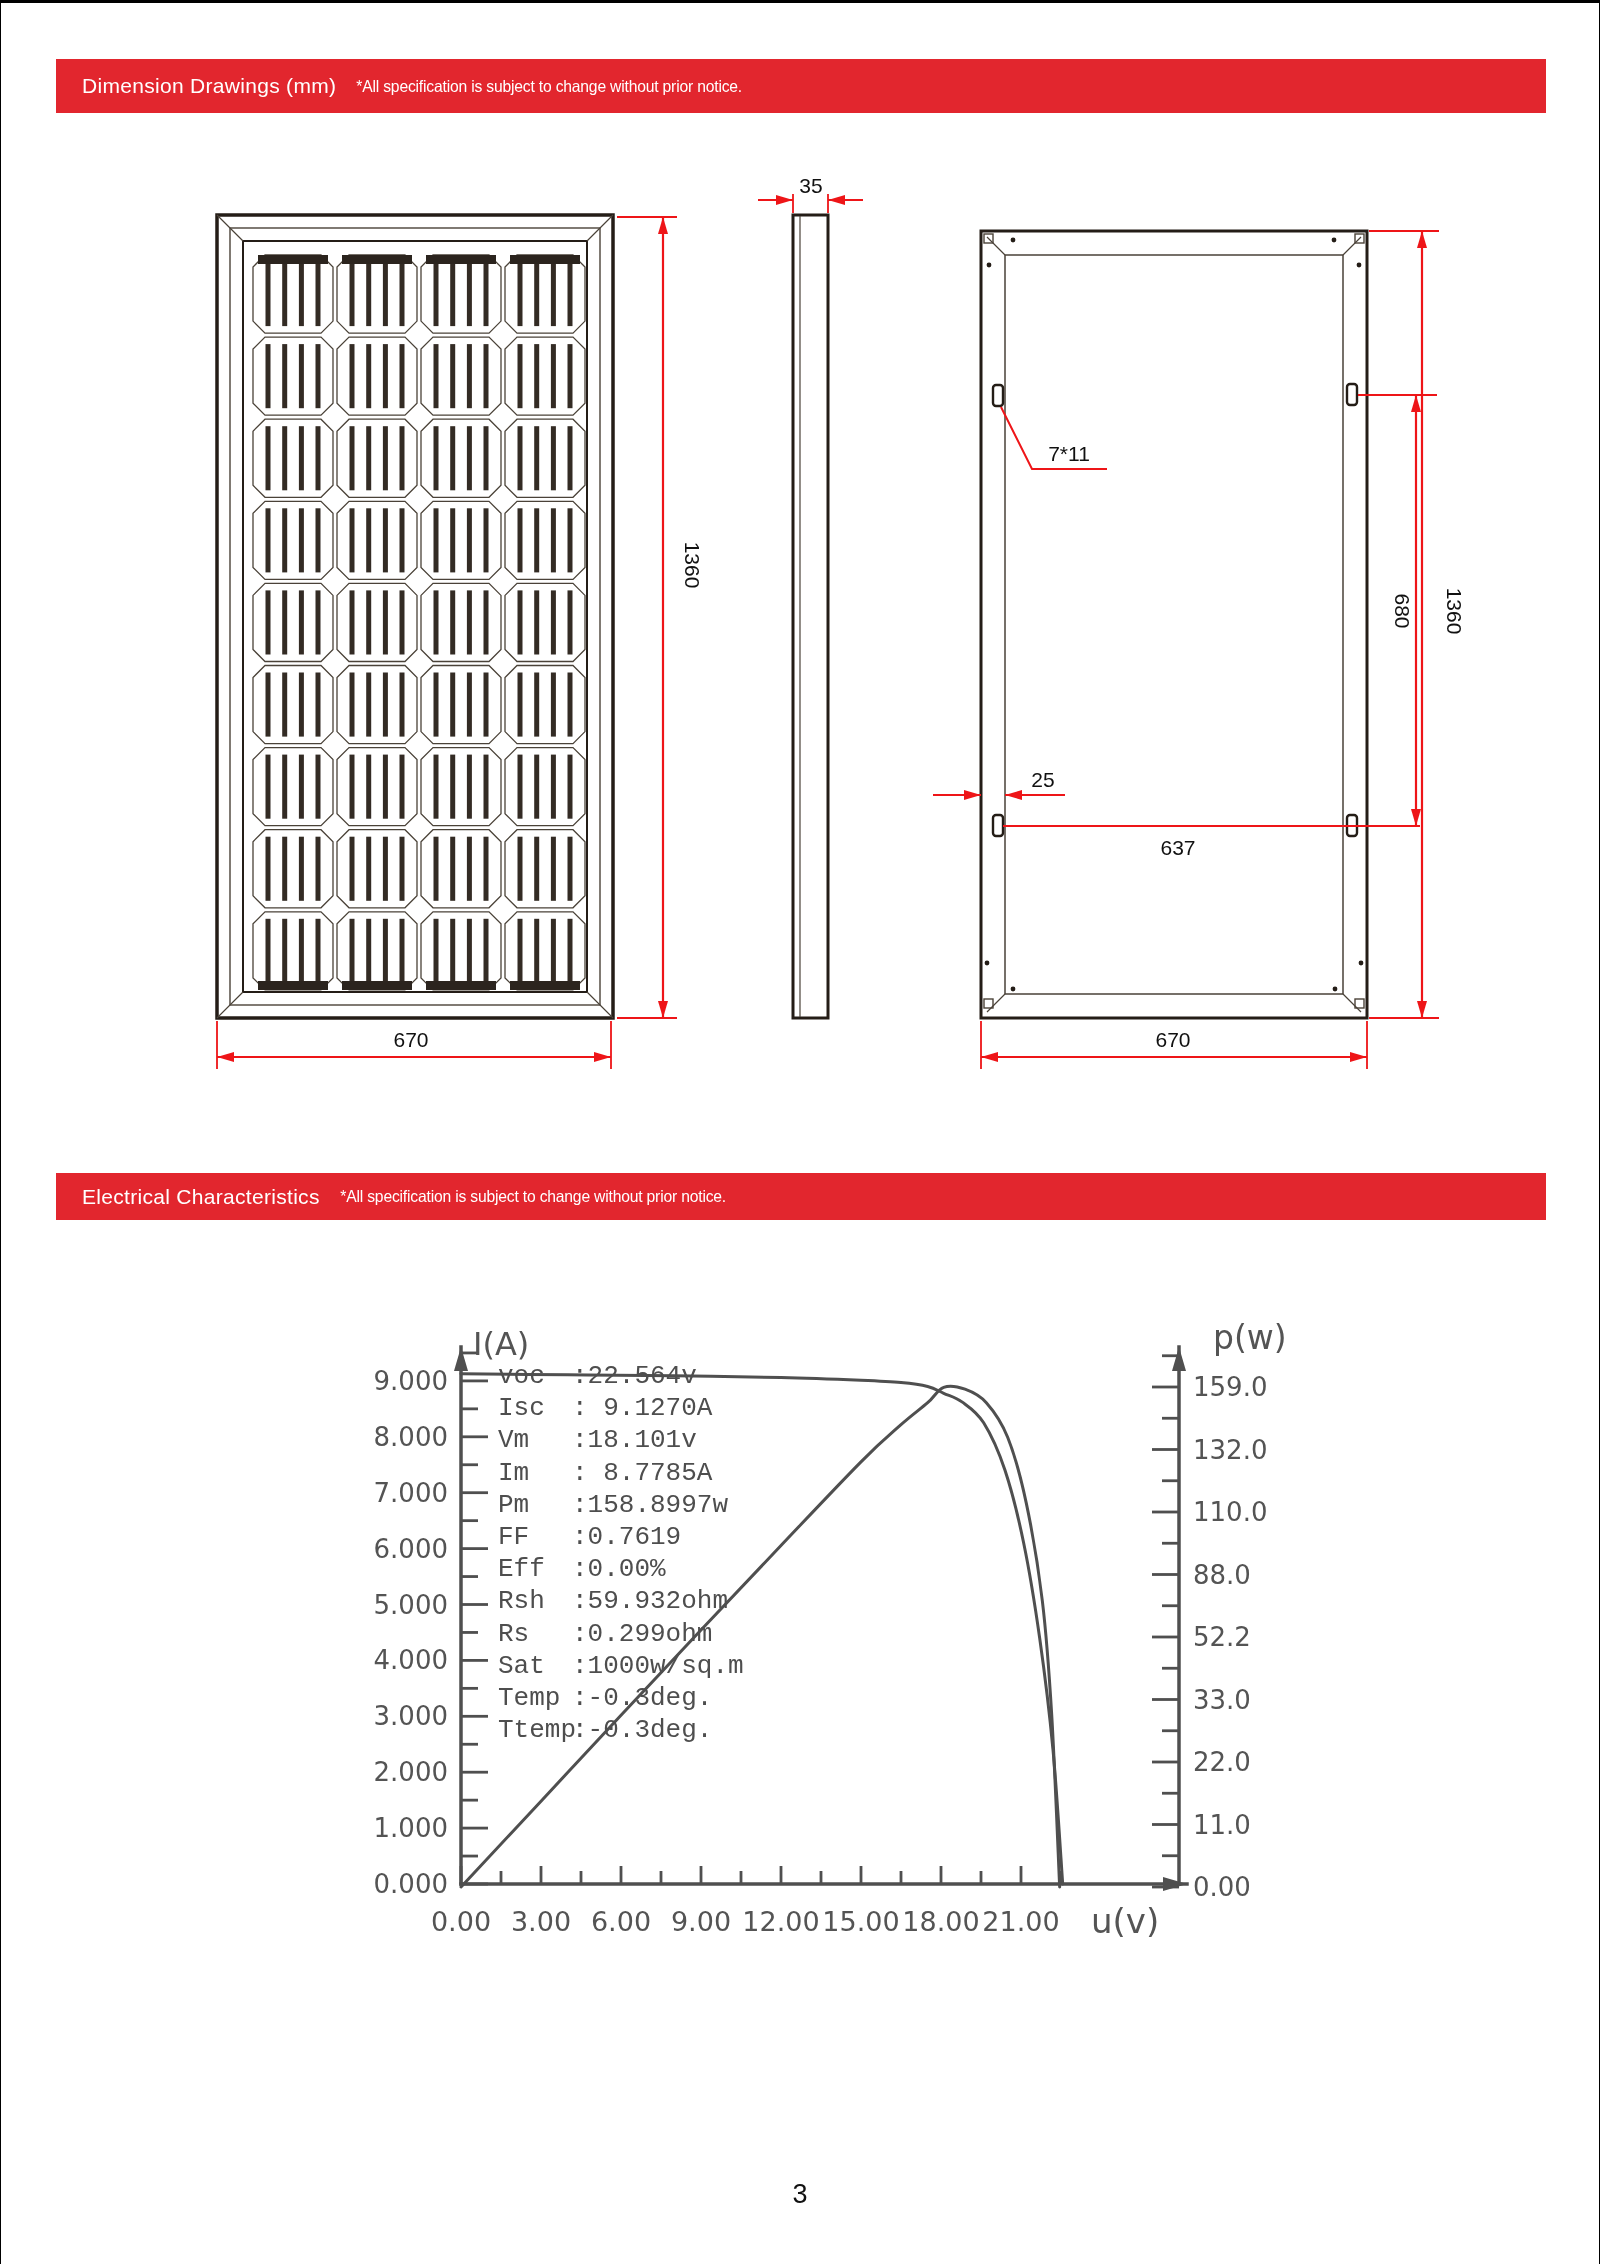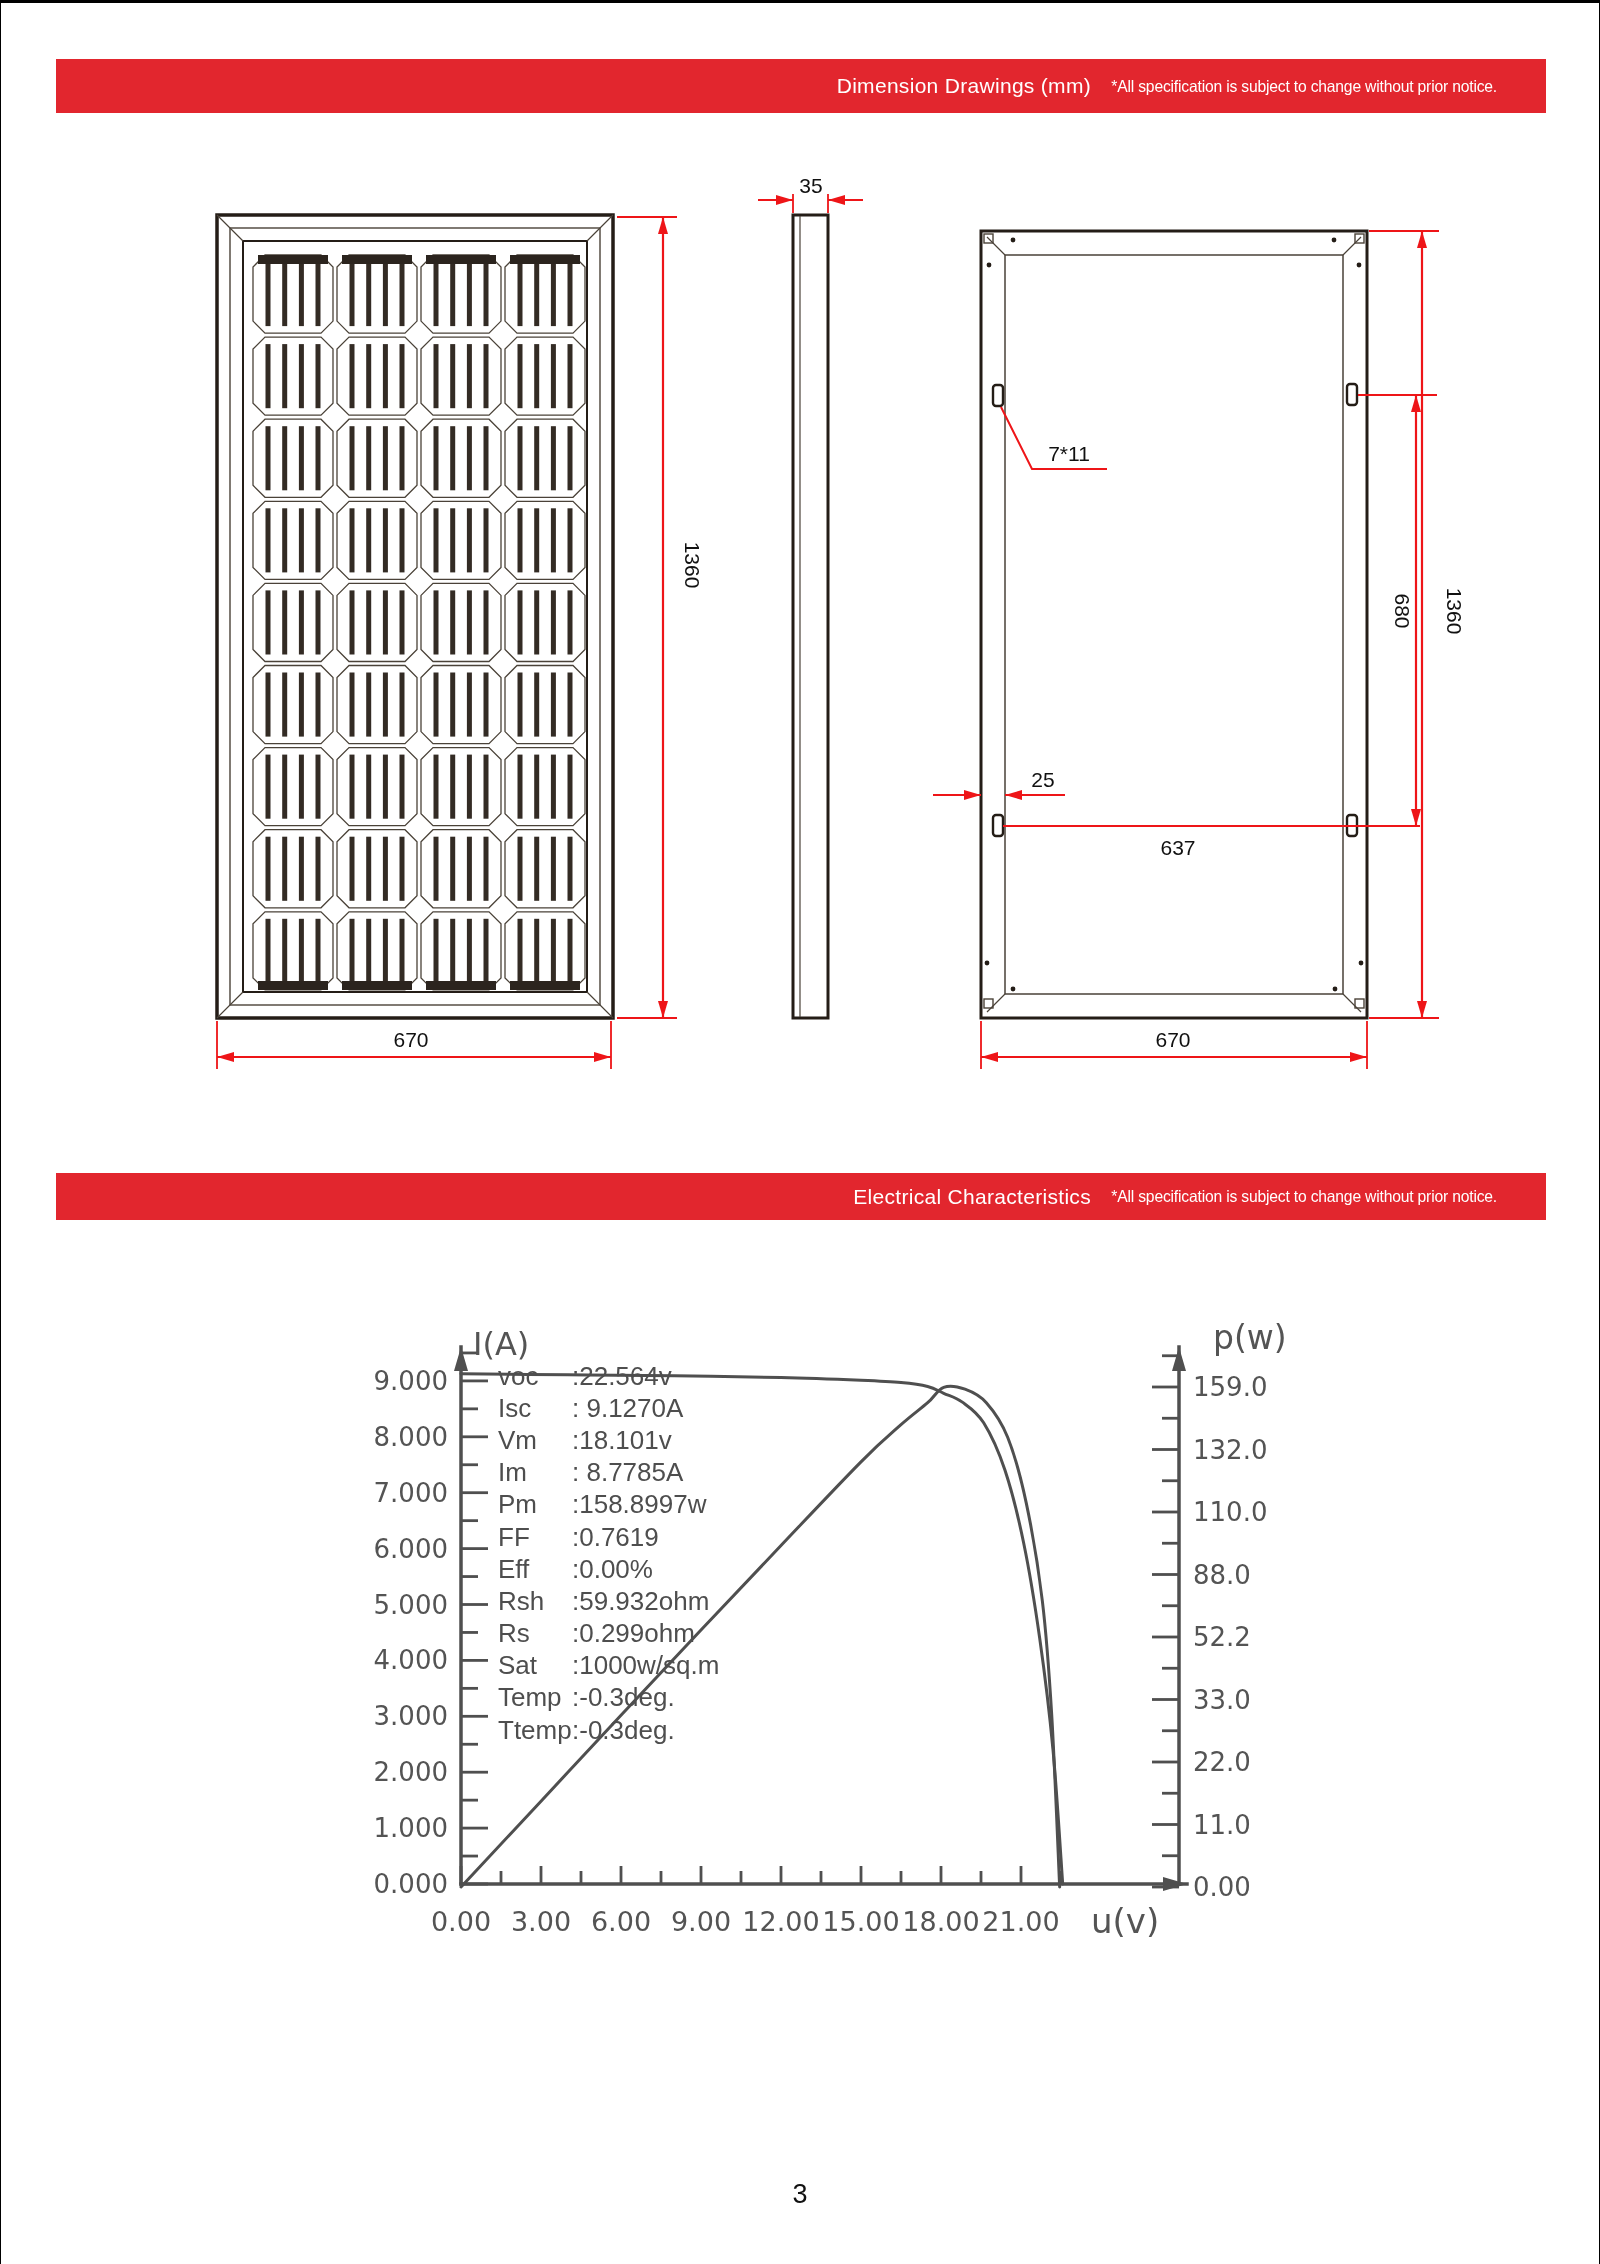--- a/index.html
+++ b/index.html
@@ -4,37 +4,37 @@
 <style>
   html,body{margin:0;padding:0;background:#888;}
   .page{
     position:relative;width:1600px;height:2264px;background:#ffffff;
     font-family:"Liberation Sans",sans-serif;margin:0 auto;overflow:hidden;
     border-top:3px solid #000;border-left:1px solid #000;border-right:1px solid #000;
     box-sizing:border-box;
   }
   .banner{
     position:absolute;left:55px;width:1490px;background:#e2262e;color:#fff;
-    display:flex;align-items:center;justify-content:flex-end;
-    padding:0 49px;box-sizing:border-box;
+    display:flex;align-items:center;justify-content:flex-start;
+    padding:0 26px;box-sizing:border-box;
   }
   .banner-title{font-size:21px;letter-spacing:.3px;}
   .banner-notice{font-size:16.5px;letter-spacing:-.2px;transform:scaleX(.95);transform-origin:right center;}
   svg{position:absolute;left:0;display:block;}
   
   .blk{stroke:#241d17;fill:none;}
   .thin{stroke:#4a4238;fill:none;}
   .red{stroke:#ee1518;fill:none;}
   .dimtxt{font-family:"Liberation Sans",sans-serif;font-size:21px;fill:#111;}
   
   .ax{stroke:#4f4f4f;stroke-width:3.5;fill:none;stroke-linecap:square;}
   .curve{stroke:#4f4f4f;stroke-width:3;fill:none;stroke-linecap:round;}
   .ctxt{font-family:"DejaVu Sans",sans-serif;fill:#545454;}
   #anno{
-    position:absolute;left:497px;top:1357px;font-family:Liberation Sans, sans-serif;
+    position:absolute;left:497px;top:1357px;font-family:Liberation Mono, monospace;
     font-size:26px;color:#4e4e4e;
   }
   #anno .row{display:flex;height:32.2px;align-items:center;white-space:pre;}
   #anno .nm{width:74px;flex:none;}
   .chart-title{
     position:absolute;left:460px;top:1952px;width:600px;text-align:center;
     font-family:"DejaVu Sans",sans-serif;font-weight:bold;font-size:36px;color:#6a6a6a;
     letter-spacing:1px;
   }
   .pagenum{

